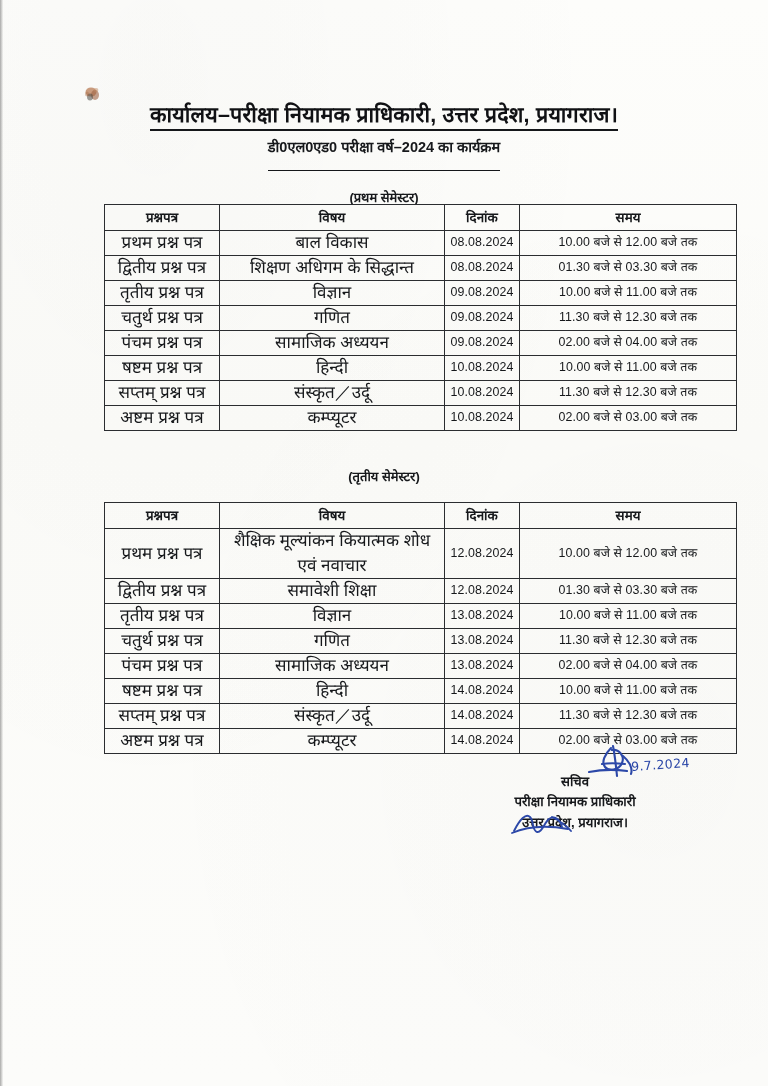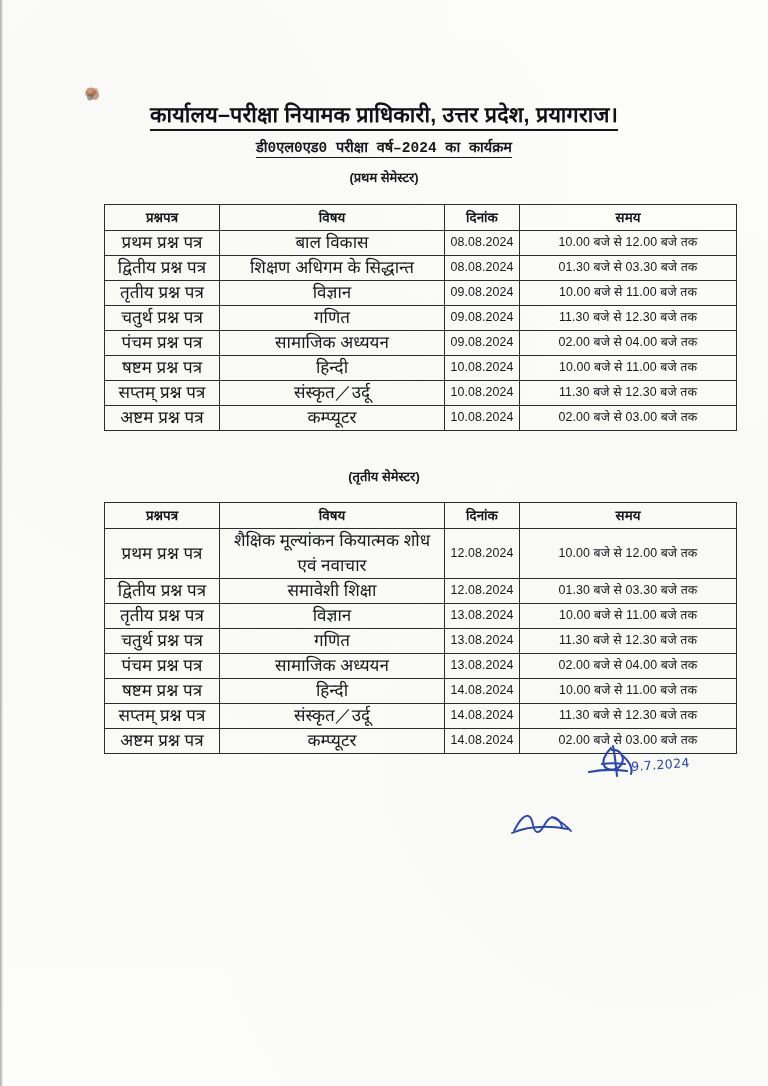--- a/index.html
+++ b/index.html
@@ -69,34 +69,33 @@
     top: 136px;
     width: 768px;
     text-align: center;
     font-size: 14.5px;
     font-weight: bold;
     color: #16181b;
     white-space: nowrap;
   }
   .doc-subtitle .ul {
     border-bottom: 1.4px solid #15171a;
-    padding-bottom: 1px;
-    font-family: Liberation Mono, monospace;
+    padding-bottom: 15px;
   }
 
   .section-label {
     position: absolute;
     width: 768px;
     text-align: center;
     font-size: 13px;
     font-weight: bold;
     color: #16181b;
     white-space: nowrap;
   }
-  #label-sem1 { top: 168px; }
+  #label-sem1 { top: 188px; }
   #label-sem2 { top: 467px; }
 
   
   .sched-table {
     position: absolute;
     left: 104px;
     width: 632px;
     border-collapse: collapse;
     table-layout: fixed;
     font-size: 12.6px;
@@ -354,20 +353,25 @@
       <path d="M36 6 C30 12, 26 20, 30 25 C34 30, 44 28, 47 21 C50 14, 44 7, 37 8"></path>
       <path d="M38 4 C40 14, 41 24, 42 34"></path>
       <path d="M27 22 C33 21, 41 21, 50 22"></path>
       <path d="M14 30 C24 28, 38 27, 52 29"></path>
       <path d="M48 14 C54 19, 58 26, 56 32"></path>
     </g>
   </svg>
 
   <div class="sig-date">9.7.2024</div>
 
+  <div class="sig-block">
+    <span class="sig-line">सचिव</span>
+    <span class="sig-line">परीक्षा नियामक प्राधिकारी</span>
+    <span class="sig-line">उत्तर प्रदेश, प्रयागराज।</span>
+  </div>
 
   <svg class="sig-ink-2" viewBox="0 0 70 34">
     <g fill="none" stroke="#2c48a8" stroke-width="1.9" stroke-linecap="round" stroke-linejoin="round">
       <path d="M6 26 C12 14, 18 8, 22 12 C26 16, 24 26, 29 27 C34 28, 36 18, 41 14 C46 10, 52 14, 54 22"></path>
       <path d="M4 28 C18 22, 38 20, 60 24"></path>
       <path d="M44 12 C50 15, 57 19, 63 26"></path>
     </g>
   </svg>
 
 </div>

